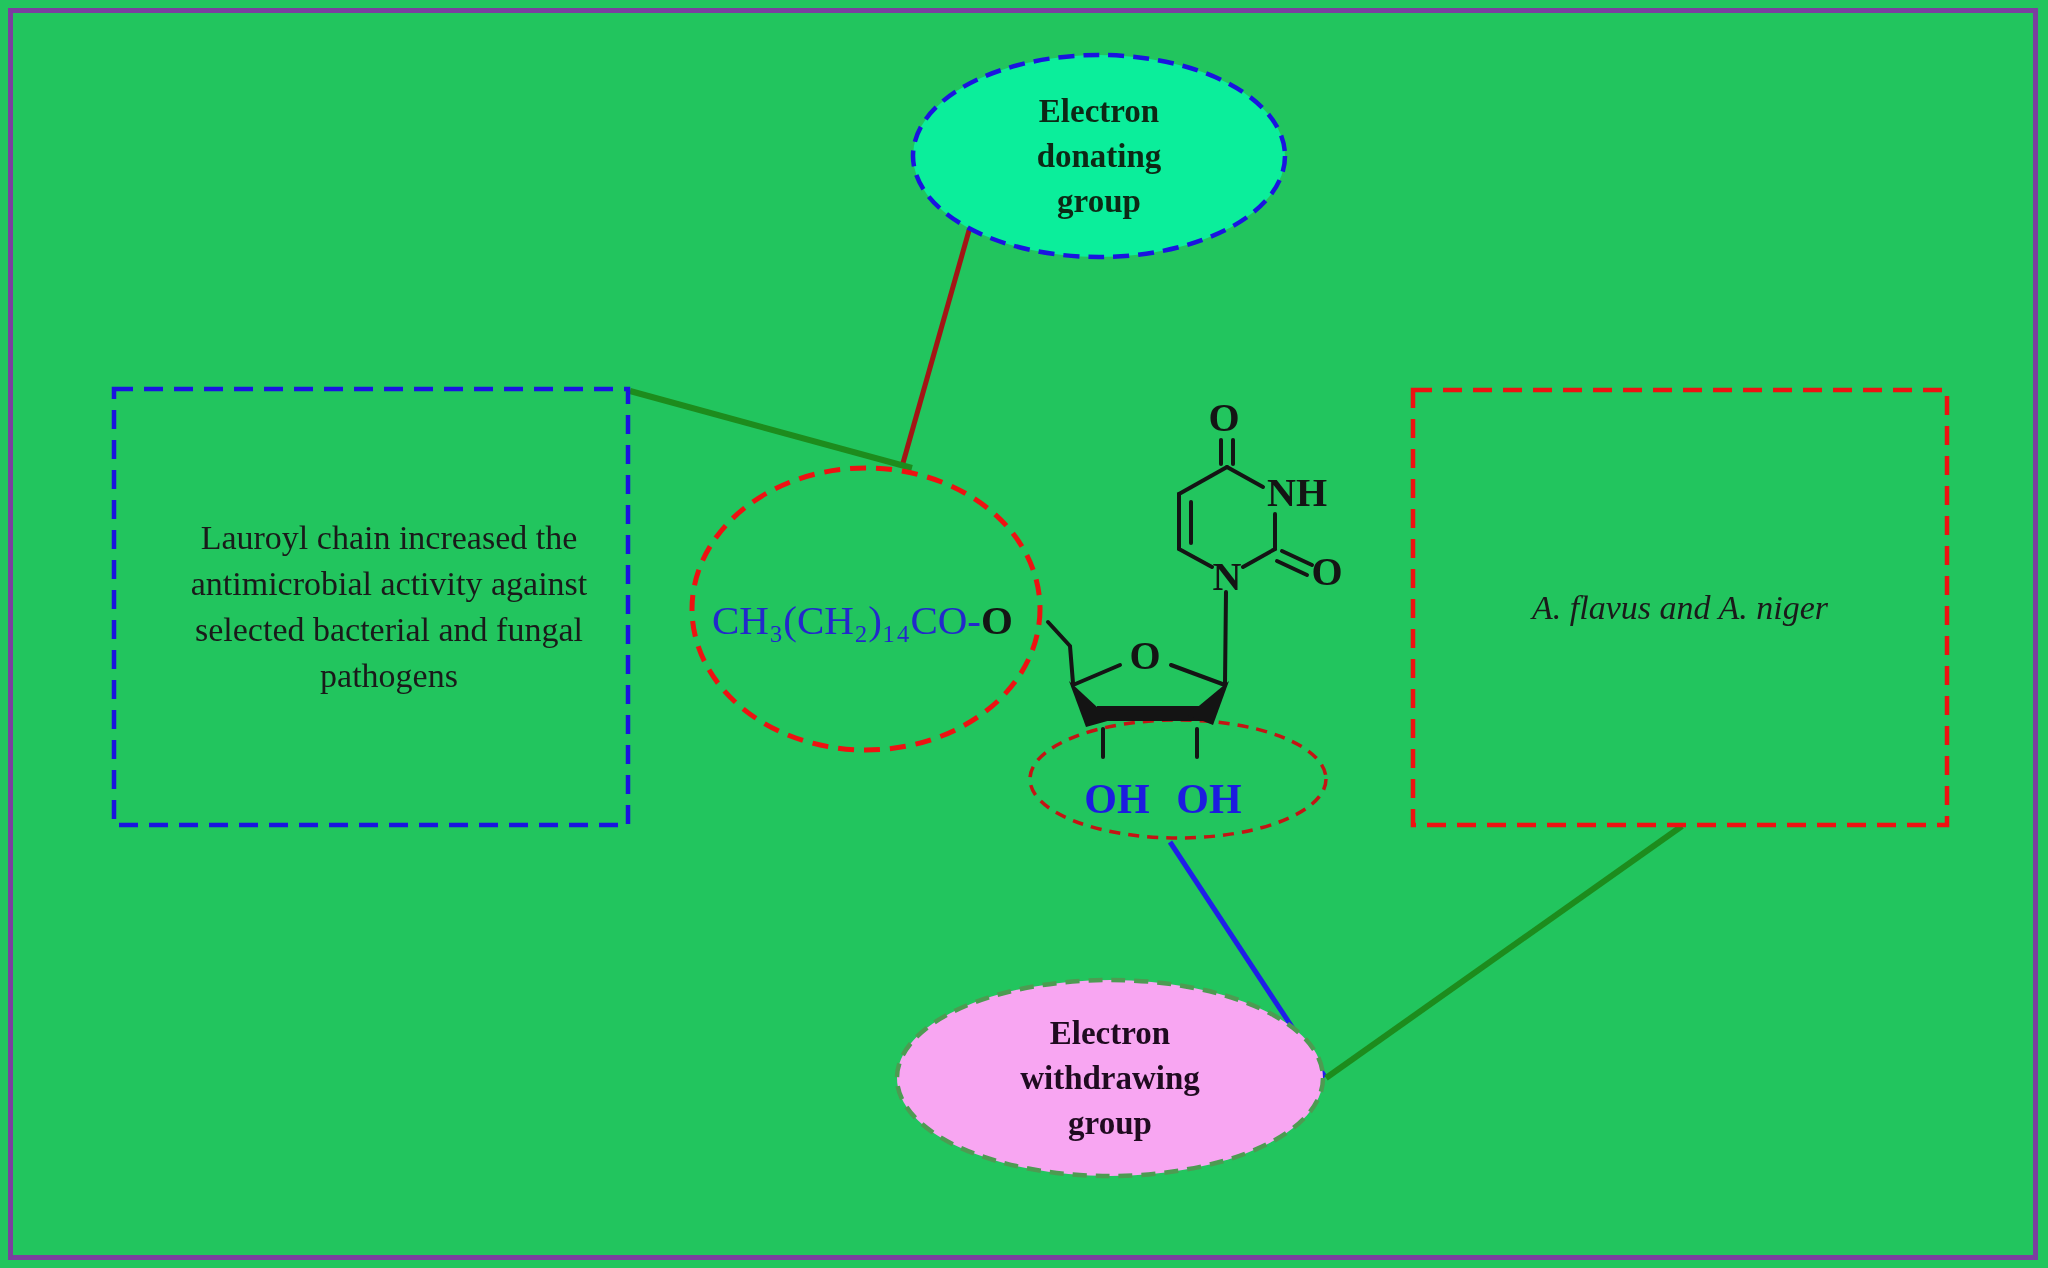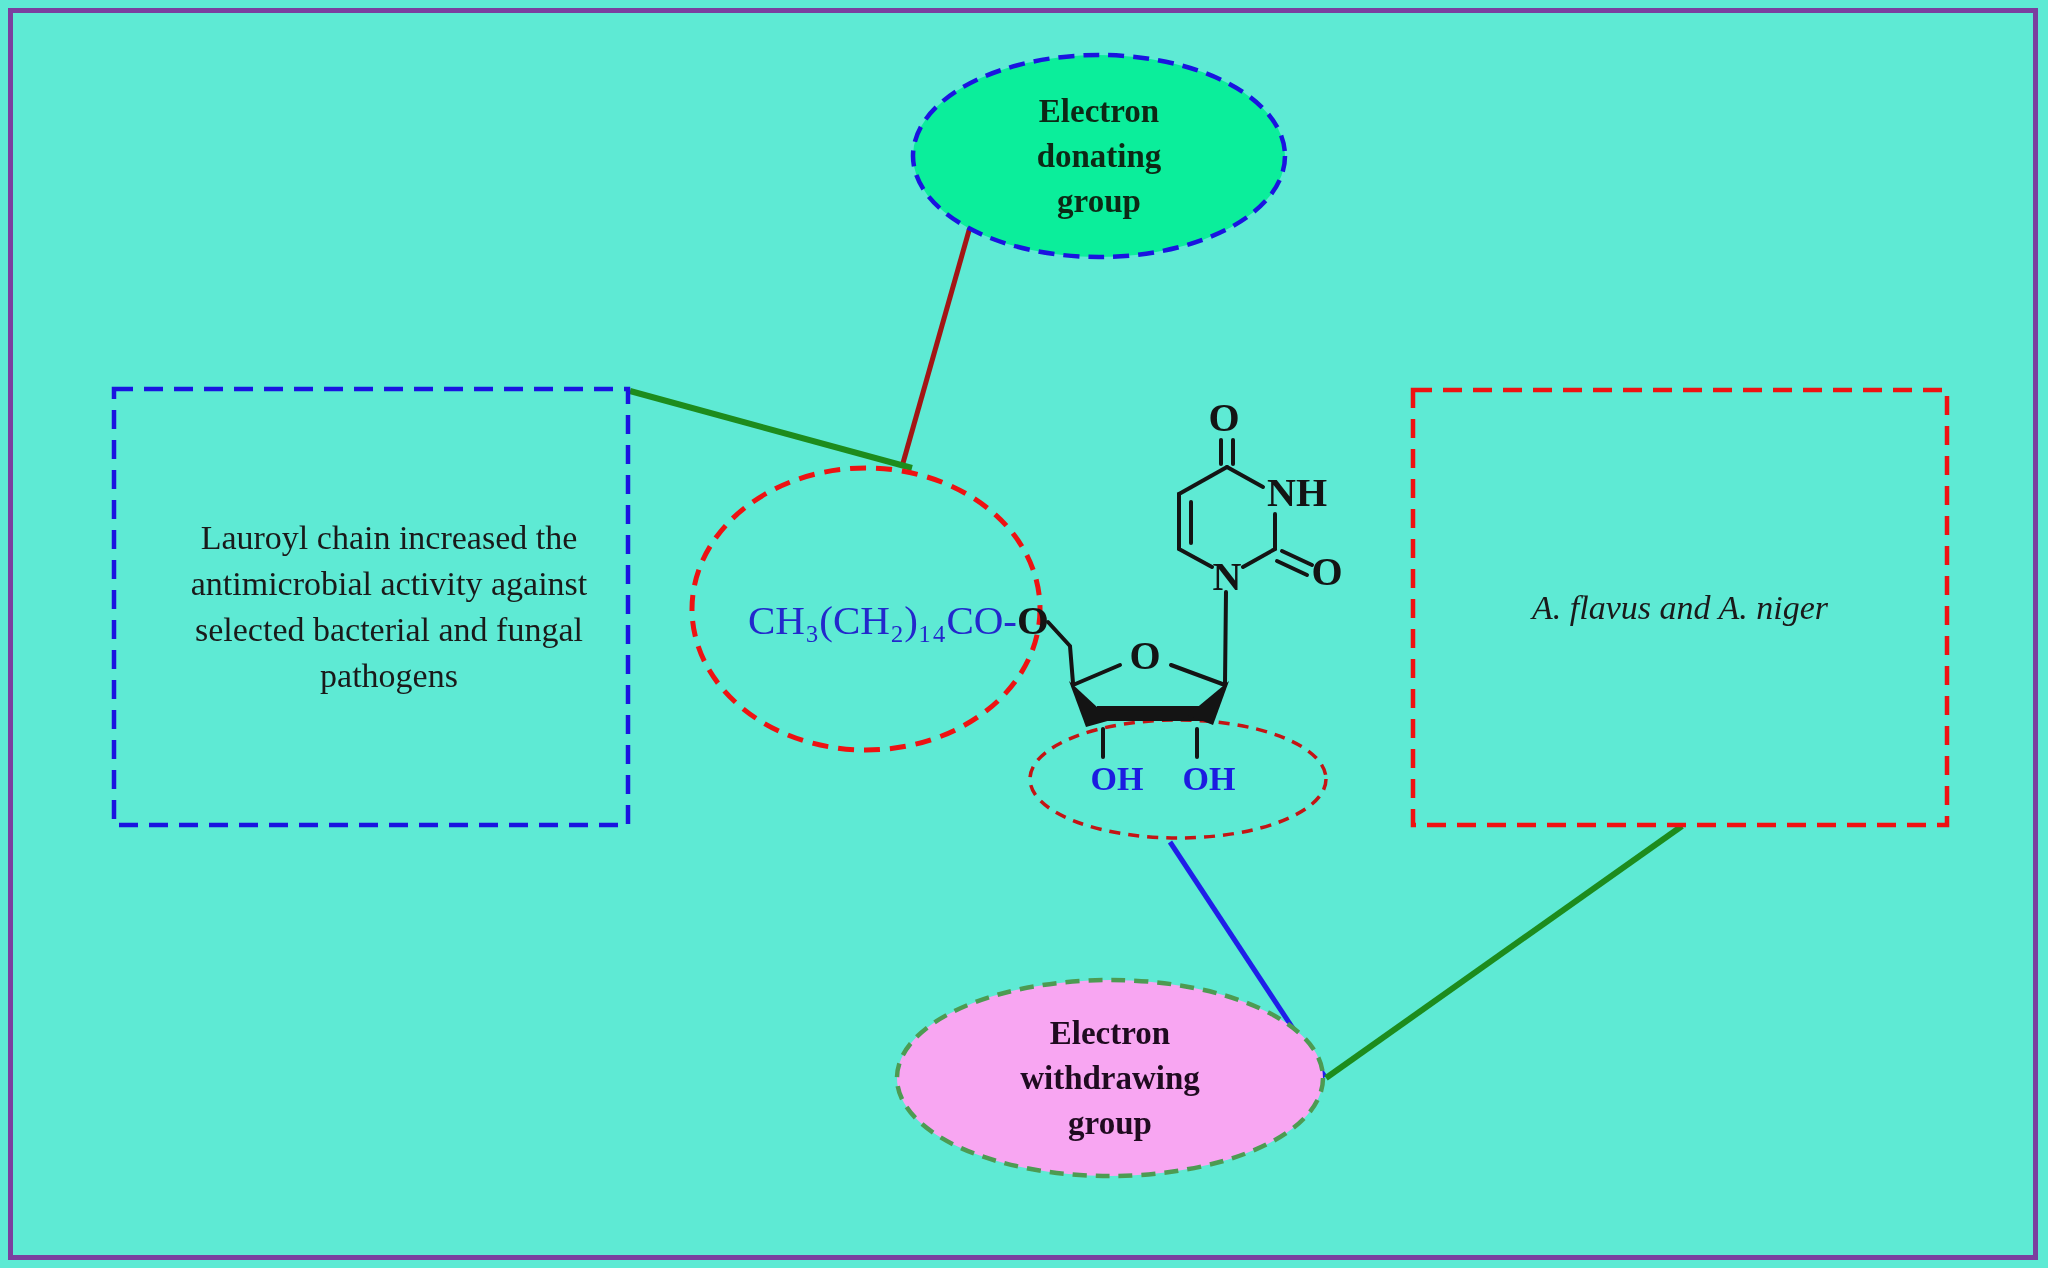--- a/index.html
+++ b/index.html
@@ -1,20 +1,20 @@
 <!DOCTYPE html>
 <html><head>
 <meta charset="utf-8">
 <style>
   html, body { margin: 0; padding: 0; background: #ffffff; }
   #canvas {
     position: relative;
     width: 2048px;
     height: 1268px;
-    background: #5eead4;
+    background: #22c55e;
     font-family: "Liberation Serif", "DejaVu Serif", serif;
     overflow: hidden;
   }
   #frame {
     position: absolute;
     left: 8px; top: 8px; right: 10px; bottom: 8px;
     border: 5px solid #7b3f9f;
   }
   #diagram-svg { position: absolute; left: 0; top: 0; }
   .overlay { position: absolute; }
@@ -27,22 +27,22 @@
     display: flex; flex-direction: column;
     align-items: center; justify-content: center;
     text-align: center; white-space: pre-line;
     font-size: 34px; line-height: 46px; color: #1a1a1a;
   }
   .atom {
     font-weight: bold; font-size: 40px; line-height: 48px;
     color: #141414; text-align: center;
   }
   .oh {
-    font-weight: bold; font-size: 34px; line-height: 48px;
-    color: #1c1ce0; text-align: center; width: 70px;
+    font-weight: bold; font-size: 42px; line-height: 48px;
+    color: #1c1ce0; text-align: center; width: 70px; margin-top: 20px;
   }
   #chain-formula { font-size: 41px; line-height: 48px; white-space: nowrap; }
   #chain-formula .chain-blue { color: #2328cc; }
   #chain-formula .chain-black { color: #141414; font-weight: bold; }
   .italic-line { font-style: italic; }
 </style>
 </head>
 <body>
 
 <div id="canvas">
@@ -103,21 +103,21 @@
     <div>Lauroyl chain increased the
 antimicrobial activity against
 selected bacterial and fungal
 pathogens</div>
   </div>
 
   <div class="overlay box-note" style="left:1413px; top:390px; width:534px; height:435px;">
     <div class="italic-line">A. flavus and A. niger</div>
   </div>
 
-  <div class="overlay" id="chain-formula" style="left:748px; top:596px;">
+  <div class="overlay" id="chain-formula" style="left:712px; top:596px;">
     <span class="chain-blue">CH₃(CH₂)₁₄CO-</span><span class="chain-black">O</span>
   </div>
 
   <div class="overlay atom" style="left:1125px; top:632px; width:40px;">O</div>
 
   <div class="overlay atom" style="left:1207px; top:553px; width:40px;">N</div>
 
   <div class="overlay atom" style="left:1267px; top:469px; width:70px; text-align:left;">NH</div>
 
   <div class="overlay atom" style="left:1204px; top:394px; width:40px;">O</div>

